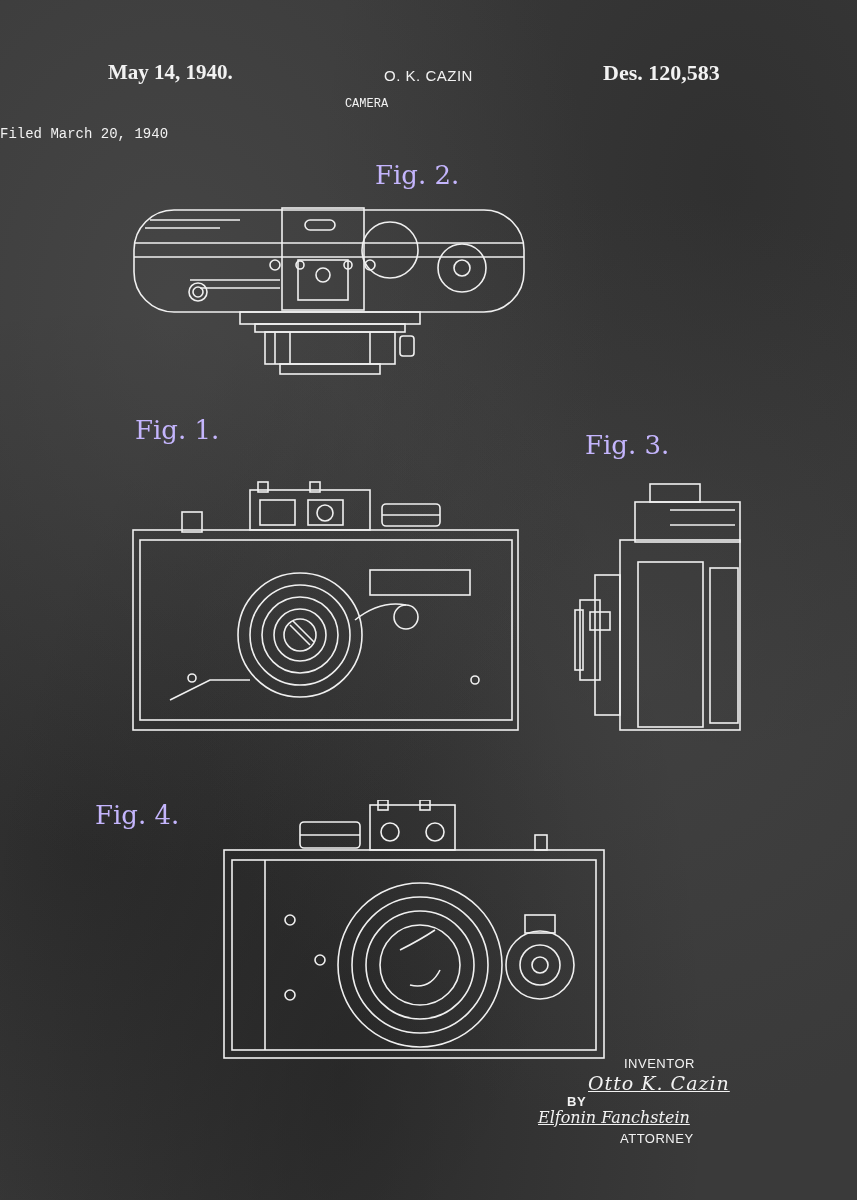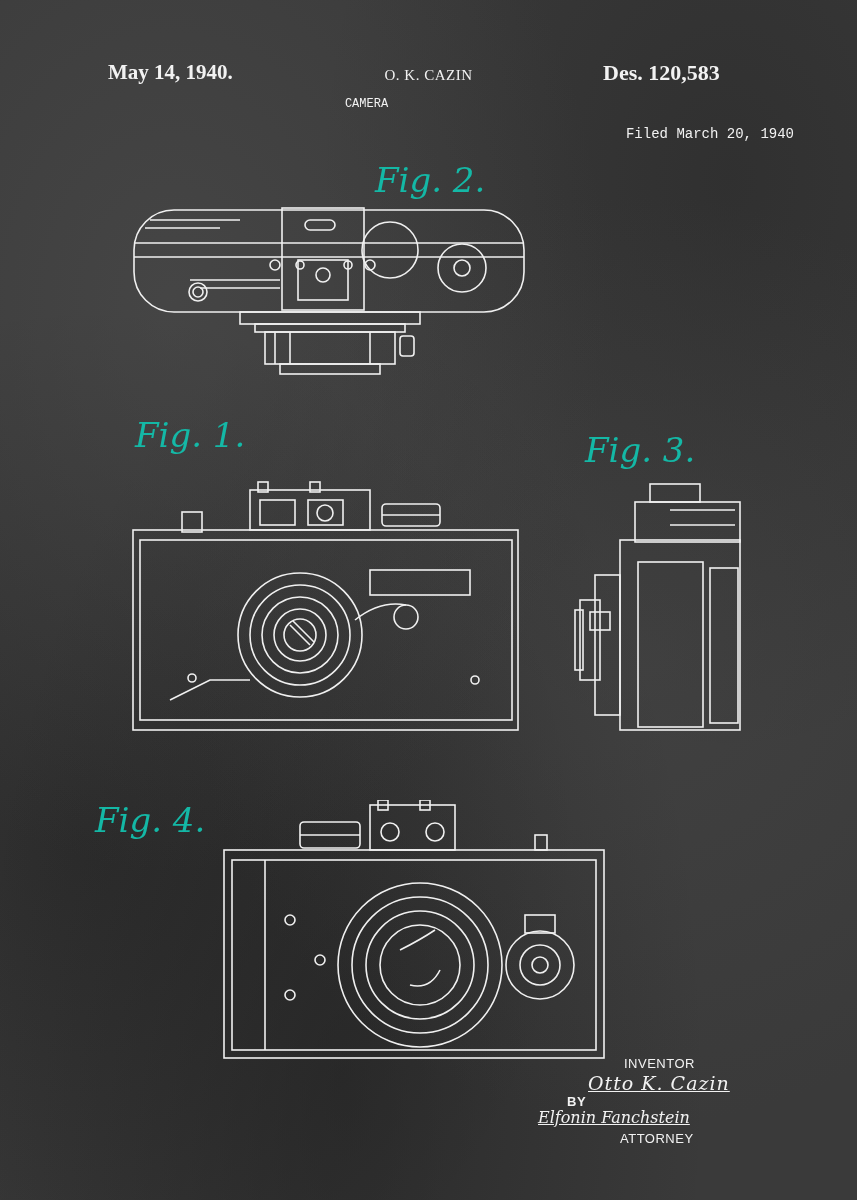--- a/index.html
+++ b/index.html
@@ -8,24 +8,24 @@
     background-image:
       radial-gradient(ellipse at 20% 25%, rgba(90,90,90,0.35), transparent 45%),
       radial-gradient(ellipse at 75% 55%, rgba(80,80,80,0.30), transparent 50%),
       radial-gradient(ellipse at 40% 90%, rgba(25,25,25,0.45), transparent 50%),
       radial-gradient(ellipse at 85% 15%, rgba(30,30,30,0.35), transparent 40%),
       radial-gradient(ellipse at 10% 70%, rgba(28,28,28,0.45), transparent 45%);
     font-family:"Liberation Serif", serif; color:#f2f2f2;}
   .abs{position:absolute;}
   .hdr-date{left:108px;top:60px;font-size:21px;font-weight:bold;}
   .hdr-num{left:603px;top:60px;font-size:22px;font-weight:bold;}
-  .hdr-name{left:0;width:857px;text-align:center;top:67px;font-family:Liberation Serif, serif;font-size:15px;letter-spacing:0.5px;}
+  .hdr-name{left:0;width:857px;text-align:center;top:67px;font-family:Liberation Sans, sans-serif;font-size:15px;letter-spacing:0.5px;}
   .hdr-title{left:0;width:733px;text-align:center;top:97px;font-family:"Liberation Mono",monospace;font-size:12px;}
-  .hdr-filed{left:0;width:794px;text-align:right;top:126px;font-family:"Liberation Mono",monospace;font-size:14px;}
-  .fig{font-family:"DejaVu Serif",serif;font-style:italic;font-size:34px;color:#14b8a6;}
+  .hdr-filed{left:0;width:794px;text-align:left;top:126px;font-family:"Liberation Mono",monospace;font-size:14px;}
+  .fig{font-family:"DejaVu Serif",serif;font-size:26px;color:#c4b5fd;}
   svg{position:absolute;}
   svg *{stroke:#f0f0f0;fill:none;stroke-width:1.6;}
   .sig{font-family:"DejaVu Serif",serif;font-style:italic;text-decoration:underline;}
   .lbl{font-family:"Liberation Sans",sans-serif;font-size:13px;letter-spacing:0.5px;}
 </style>
 </head>
 <body>
 
 <div class="abs hdr-date">May 14, 1940.</div>
 <div class="abs hdr-name">O. K. CAZIN</div>

